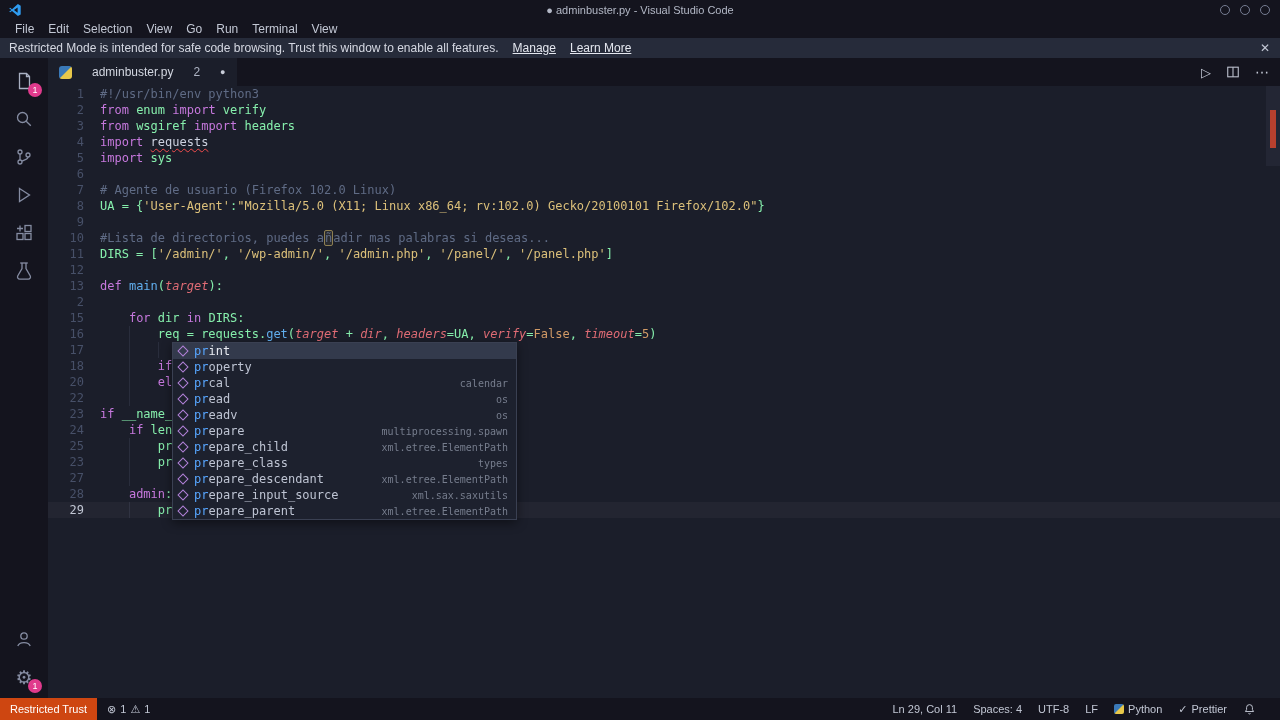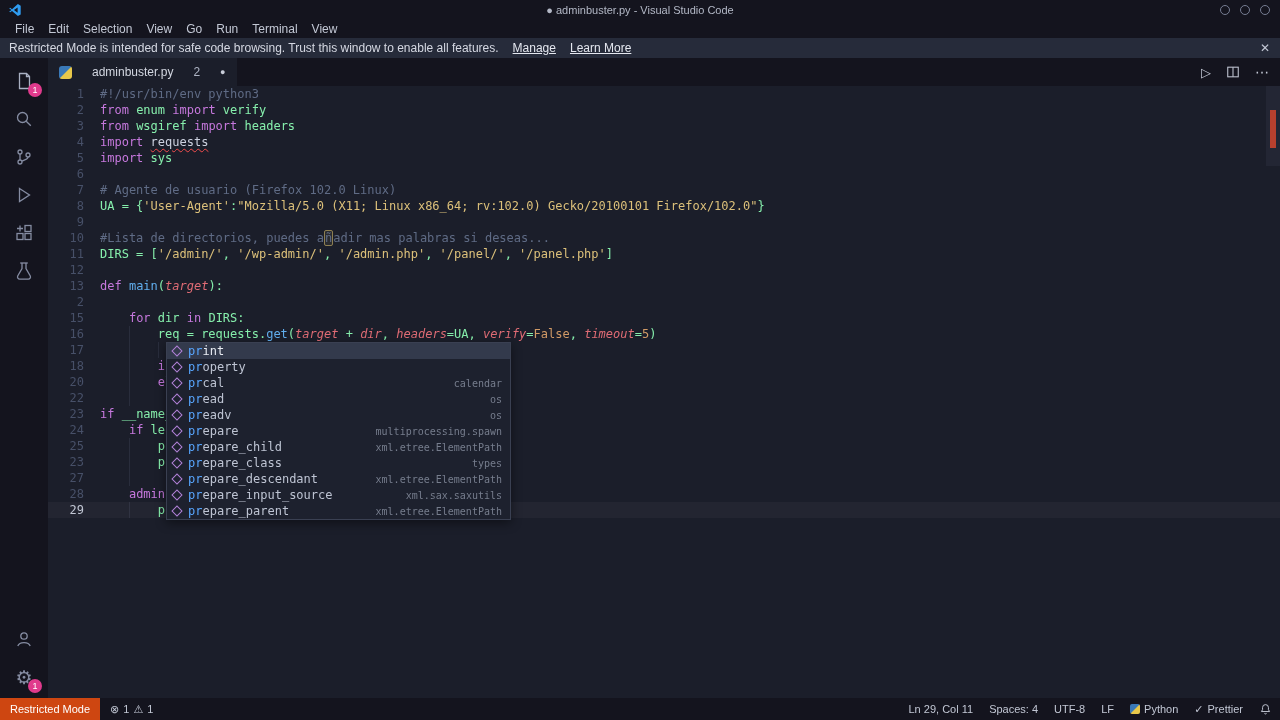--- a/index.html
+++ b/index.html
@@ -58,39 +58,39 @@
   .tk-def  { color:#86efac; }
   .tk-fn   { color:var(--c-function,#61afef); }
   .tk-str  { color:var(--c-string,#dcc07a); }
   .tk-com  { color:var(--c-comment,#5f6b85); }
   .tk-num  { color:var(--c-number,#d19a66); }
   .tk-param{ color:var(--c-param,#e06c75); font-style:italic; }
   .tk-sq   { color:#ccd1df; text-decoration-line:underline; text-decoration-style:wavy; text-decoration-color:var(--c-error,#f14c4c); text-decoration-thickness:1px; text-underline-offset:2px; }
   .tk-box  { color:var(--c-comment,#5f6b85); border:1px solid #8d7f52; border-radius:2px; background:rgba(230,200,120,0.08); }
 
   
-  .suggest { position:absolute; left:166px; top:342px; width:345px; background:#1d212e; border:1px solid #3a4052; box-shadow:0 3px 10px rgba(0,0,0,0.45); z-index:10; }
+  .suggest { position:absolute; left:172px; top:342px; width:345px; background:#1d212e; border:1px solid #3a4052; box-shadow:0 3px 10px rgba(0,0,0,0.45); z-index:10; }
   .sg-row { height:16px; display:flex; align-items:center; gap:5px; padding:0 8px 0 4px; color:#bec4d3; cursor:pointer; }
   .sg-row.sel { background:#333a4c; color:#e8ebf2; }
   .sg-icon { width:12px; height:12px; flex:none; display:flex; align-items:center; justify-content:center; }
   .sg-icon::before { content:""; display:block; width:6px; height:6px; border:1px solid var(--c-suggesticon,#b180d7); transform:rotate(45deg); }
   .sg-label { font-family:"DejaVu Sans Mono",monospace; font-size:12px; white-space:pre; }
   .sg-label .pfx { color:#58a6ff; }
   .sg-hint { margin-left:auto; color:#767d8d; font-size:10px; font-family:"DejaVu Sans Mono",monospace; white-space:pre; }
 
   
   .scroll-track { position:absolute; right:0; top:86px; width:14px; height:80px; background:rgba(110,120,145,0.10); }
   .overview-error { position:absolute; right:4px; top:110px; width:6px; height:38px; background:#b8402e; z-index:6; }
 
   
   .statusbar { position:absolute; bottom:0; left:0; right:0; height:22px; background:#14141e; display:flex; align-items:center; font-size:11px; color:#c2c7d4; }
   .sb-restricted { height:22px; background:var(--c-restricted,#ce4611); color:#fff; display:flex; align-items:center; padding:0 10px; cursor:pointer; }
   .sb-problems { display:flex; align-items:center; gap:4px; margin-left:10px; cursor:pointer; }
   .sb-problems .icn { font-size:11px; }
-  .sb-right { margin-left:auto; display:flex; align-items:center; gap:16px; padding-right:8px;justify-content:space-between; }
+  .sb-right { margin-left:auto; display:flex; align-items:center; gap:16px; padding-right:24px;justify-content:space-between; }
   .sb-item { cursor:pointer; display:flex; align-items:center; gap:4px; white-space:nowrap; }
   .pyicon-sm { width:10px; height:10px; border-radius:2px; background:linear-gradient(135deg,#3a79b8 49%,#e8c84a 51%); }
 </style>
 </head>
 <body>
 
 <div class="titlebar">
   <svg class="vslogo" viewBox="0 0 16 16">
       <path fill="#2f9cf1" d="M11.3 1.2 4.6 7 2.5 5.4l-1.2.6 2.6 2-2.6 2 1.2.6L4.6 9l6.7 5.8 3.2-1.6v-10zM11 5v6L6.8 8z"></path>
     </svg>
@@ -279,21 +279,21 @@
       <span class="sg-icon"></span>
       <span class="sg-label"><span class="pfx">pr</span>epare_parent</span>
       <span class="sg-hint">xml.etree.ElementPath</span>
     </div>
   </div>
 
 <div class="scroll-track"></div>
 <div class="overview-error"></div>
 
 <div class="statusbar">
-  <div class="sb-restricted">Restricted Mode</div>
+  <div class="sb-restricted">Restricted Trust</div>
   <div class="sb-problems">
     <span class="icn">⊗</span>
     <span>1</span>
     <span class="icn">⚠</span>
     <span>1</span>
   </div>
   <div class="sb-right">
     <span class="sb-item">Ln 29, Col 11</span>
     <span class="sb-item">Spaces: 4</span>
     <span class="sb-item">UTF-8</span>

